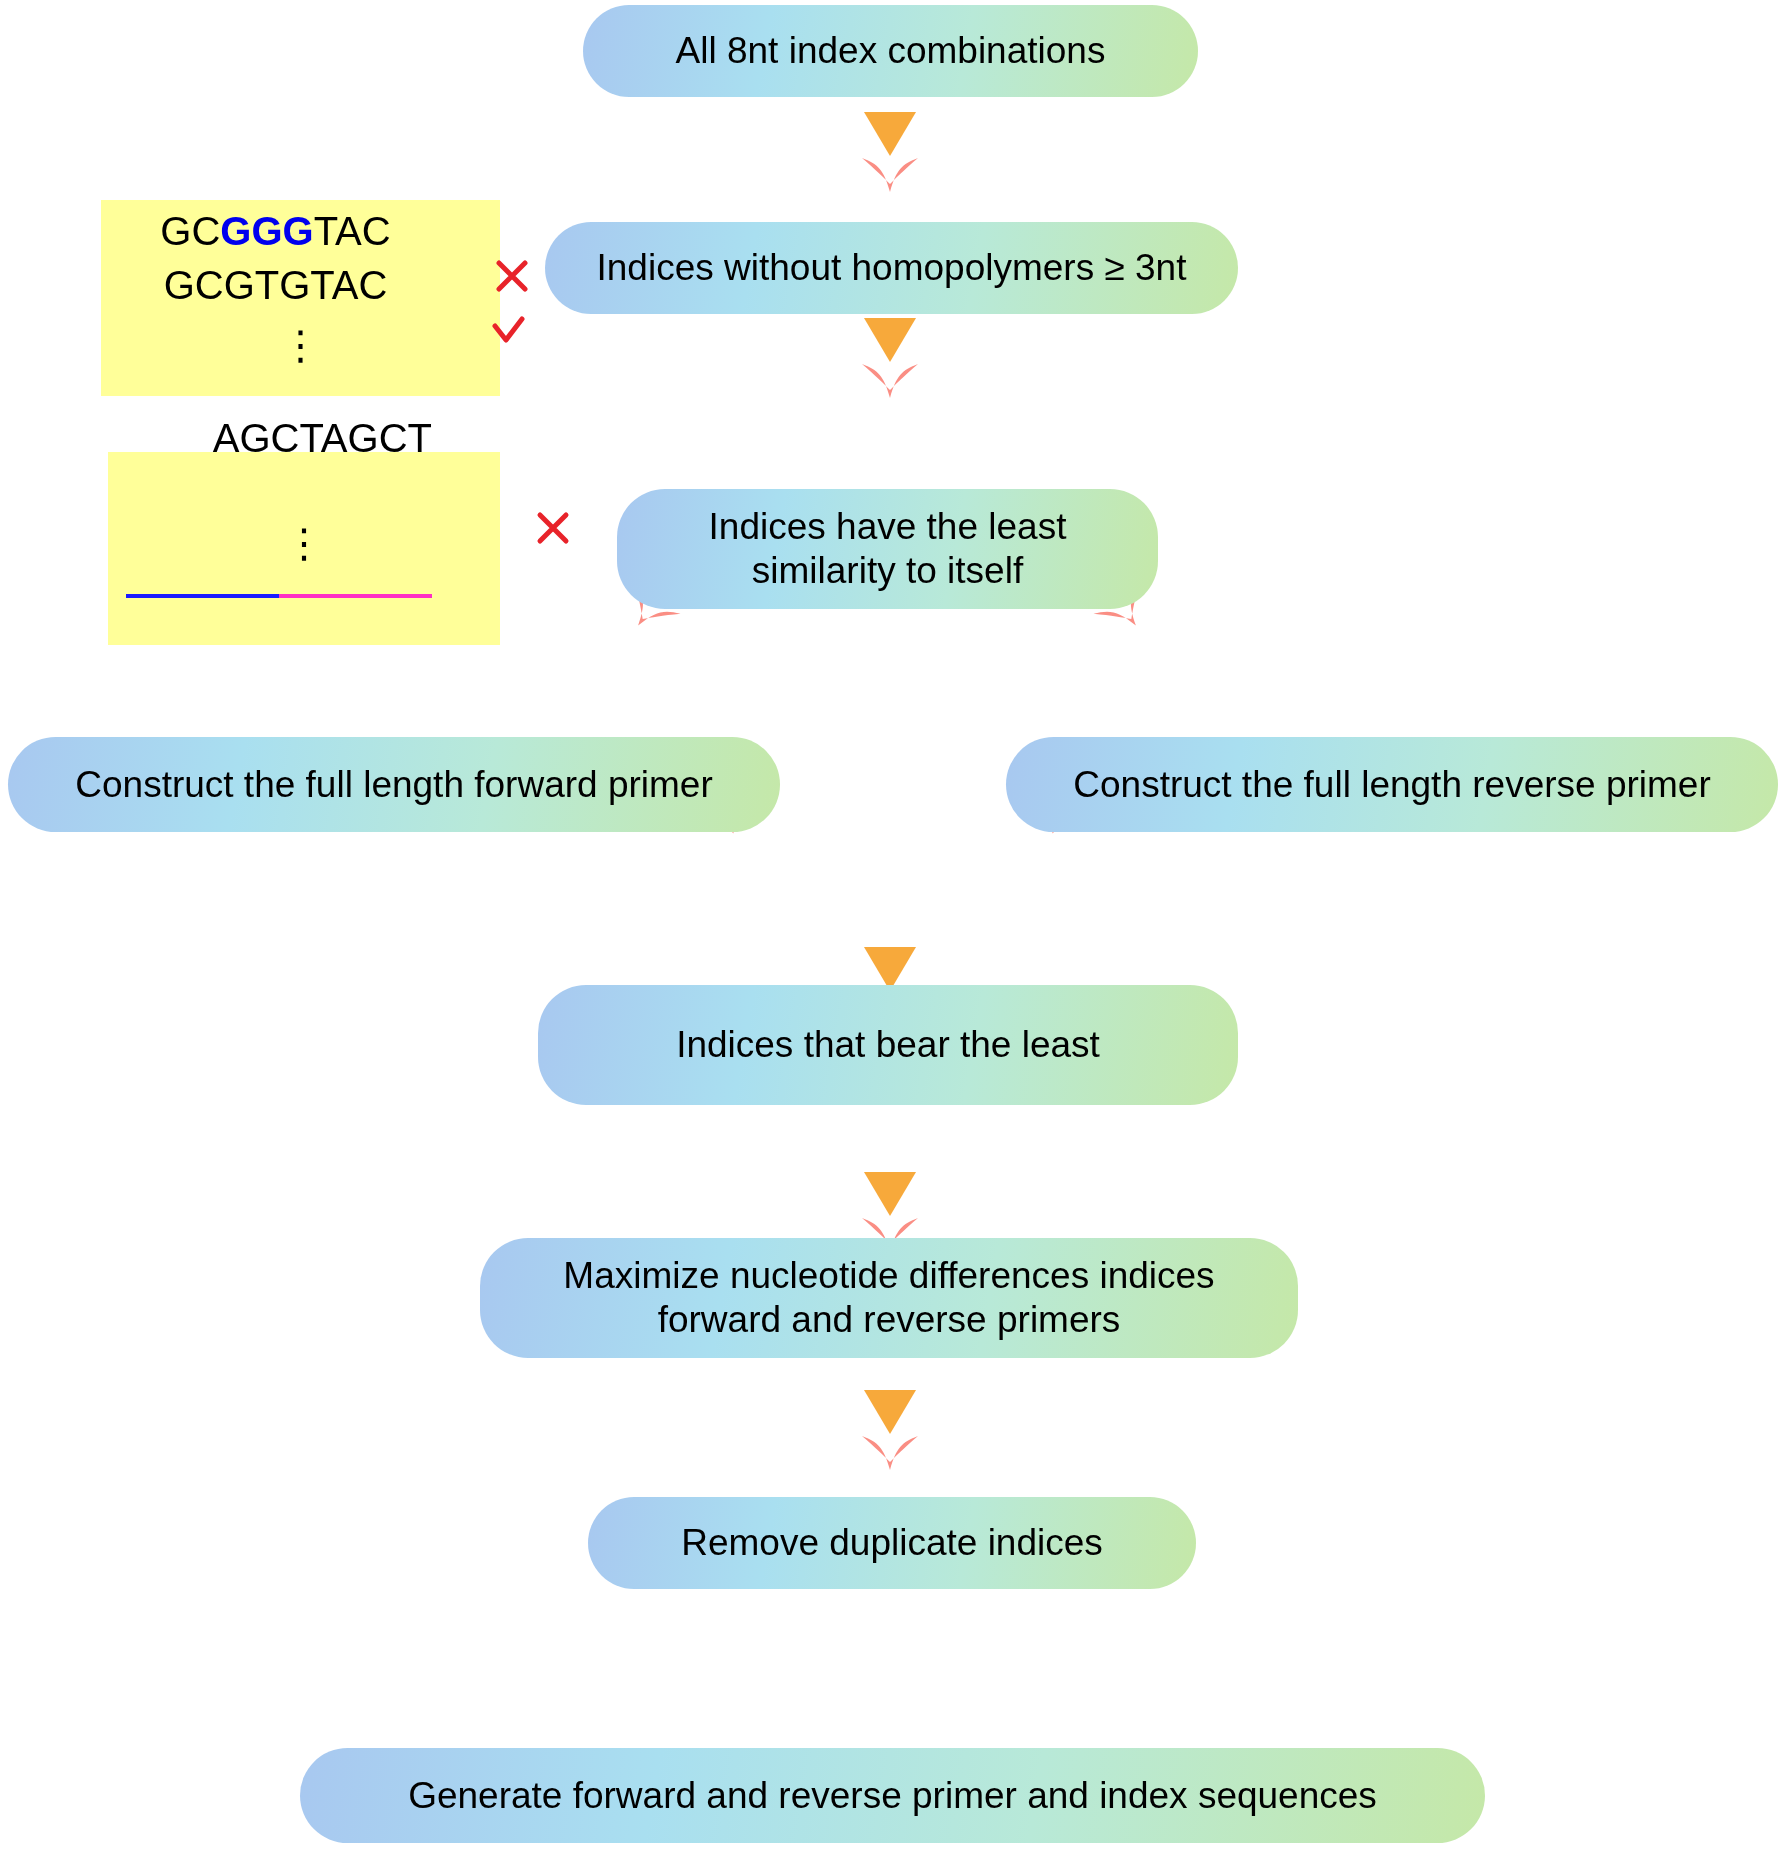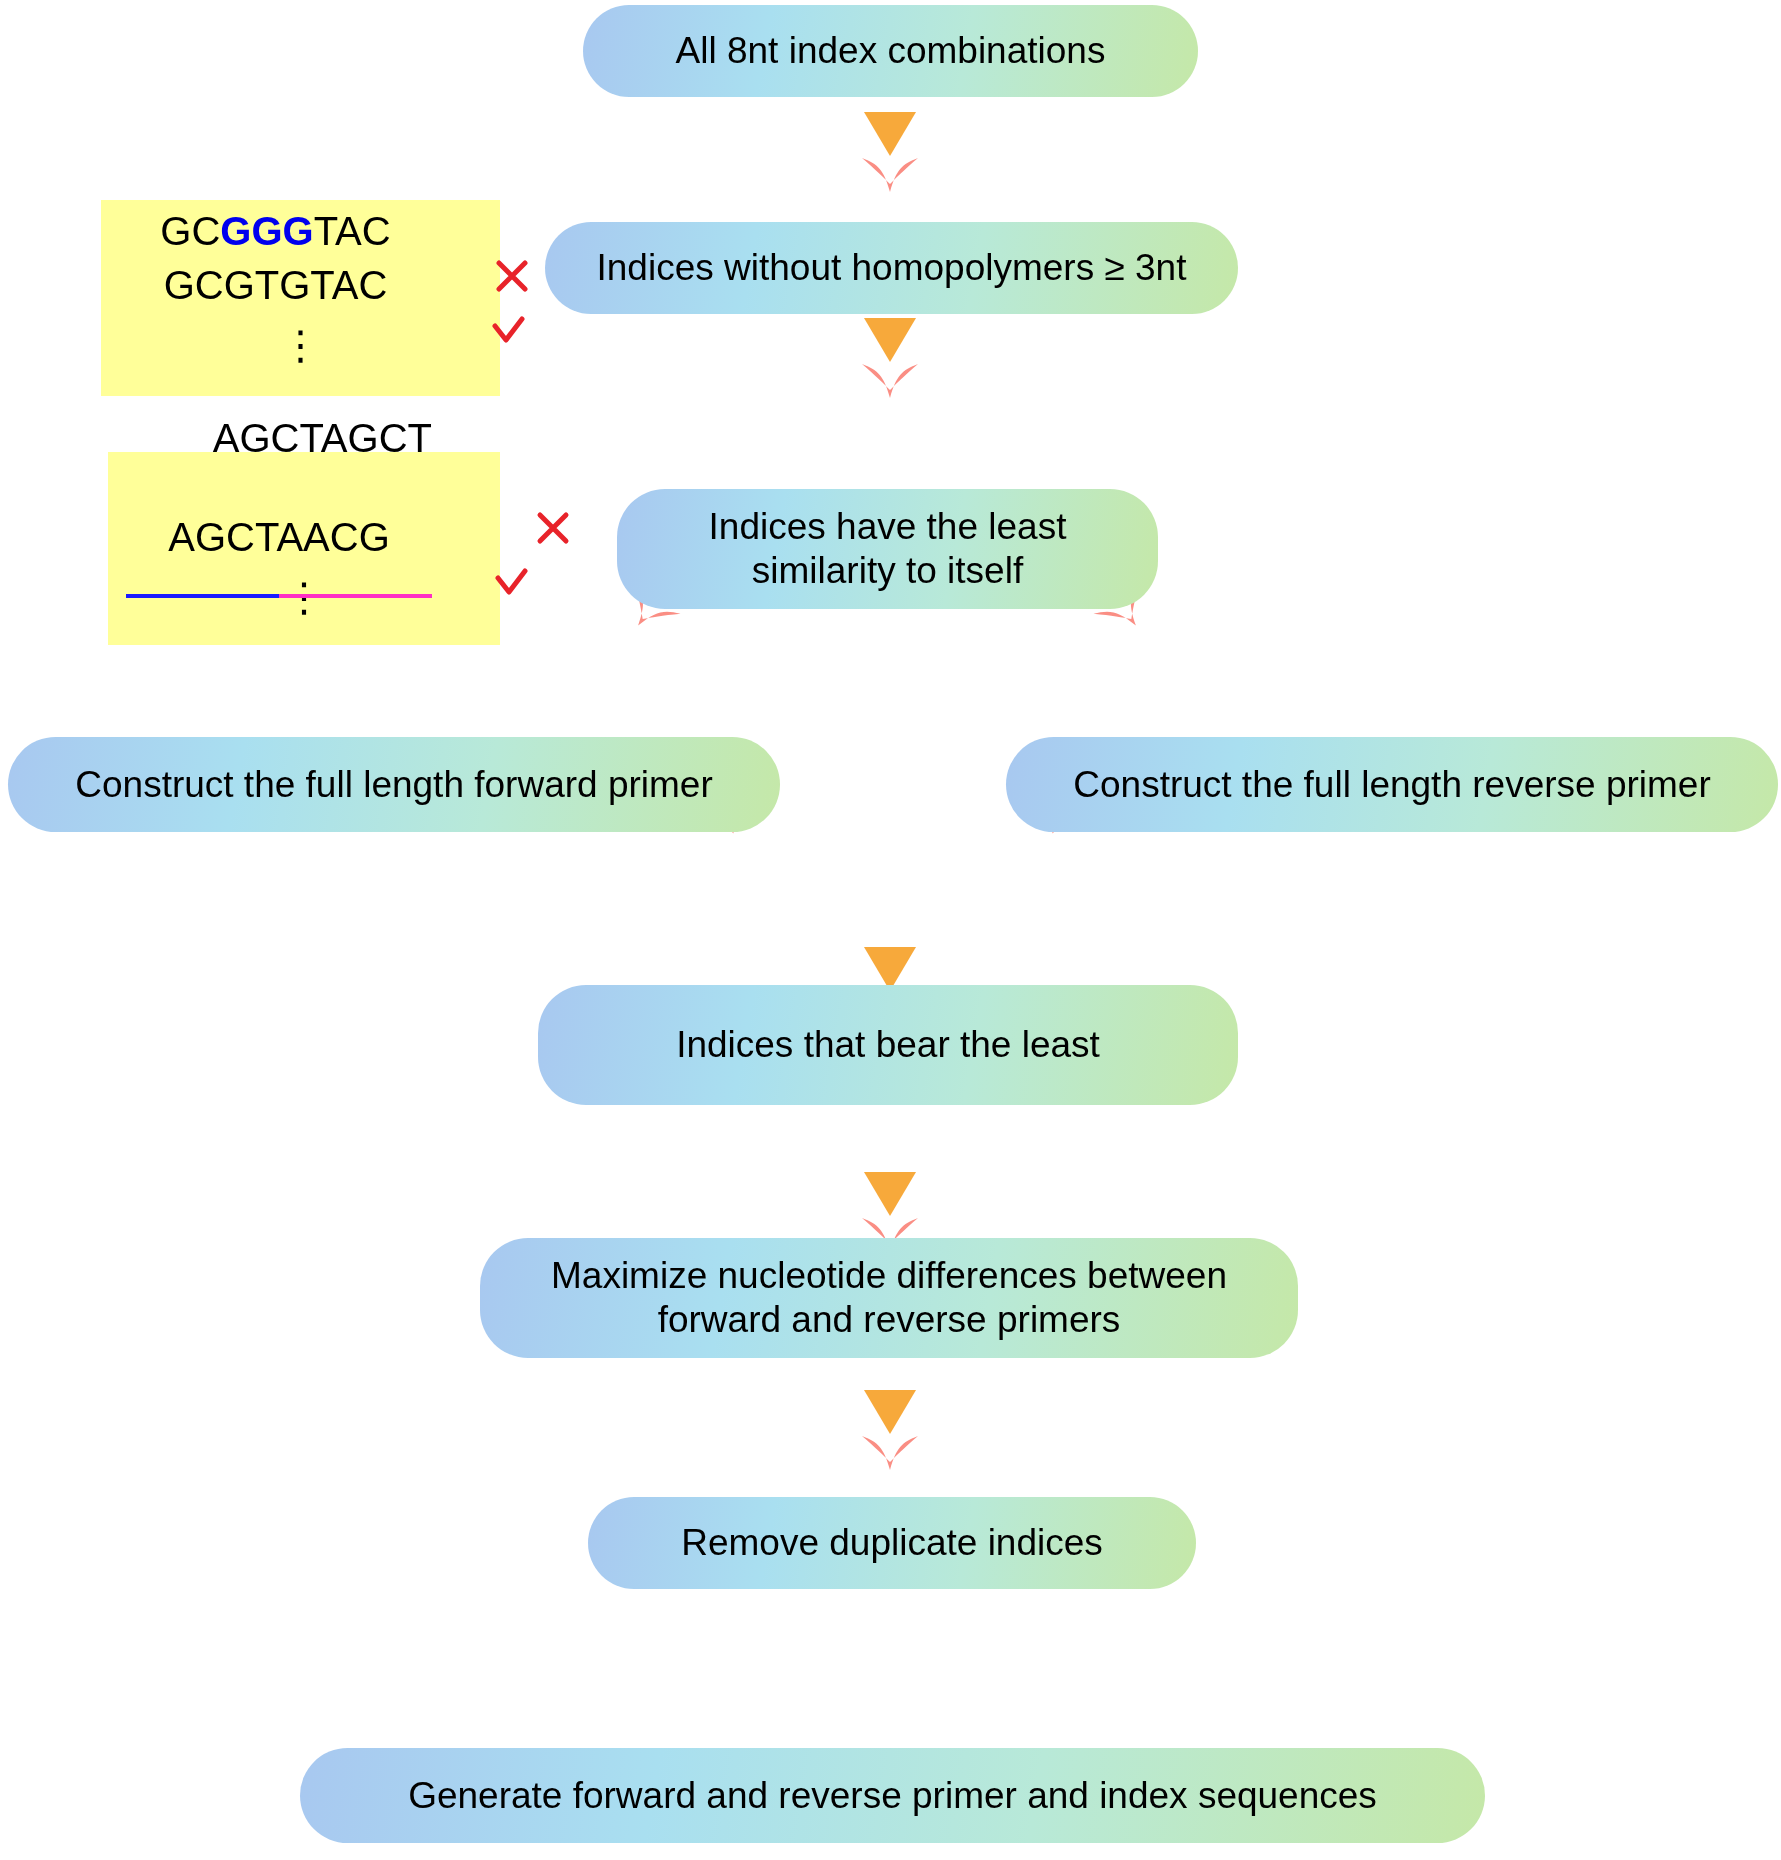--- a/index.html
+++ b/index.html
@@ -172,21 +172,21 @@
   </div>
 
   <div class="node" style="left:538px; top:985px; width:700px; height:120px;">
     <div>
       <span>Indices that bear the least</span>
     </div>
   </div>
 
   <div class="node" style="left:480px; top:1238px; width:818px; height:120px;">
     <div>
-      <span>Maximize nucleotide differences between</span>
+      <span>Maximize nucleotide differences indices</span>
       <span>forward and reverse primers</span>
     </div>
   </div>
 
   <div class="node" style="left:588px; top:1497px; width:608px; height:92px;">
     <span>Remove duplicate indices</span>
   </div>
 
   <div class="node" style="left:300px; top:1748px; width:1185px; height:95px;text-align:right;">
     <span>Generate forward and reverse primer and index sequences</span>
@@ -223,25 +223,17 @@
         <span class="under-blue"></span>
         <span class="under-pink"></span>
       </span>
       <span class="mark">
         <svg viewBox="0 0 36 36" width="36" height="36">
           <path d="M5 5 L31 31 M31 5 L5 31" stroke="#e8232a" stroke-width="5" stroke-linecap="round" fill="none"></path>
         </svg>
       </span>
     </div>
 
-    <div class="seq-line">
-      <span class="seq-text">AGCTAACG</span>
-      <span class="mark">
-        <svg viewBox="0 0 36 36" width="36" height="36">
-          <path d="M5 14 L16 28 L32 7" stroke="#e8232a" stroke-width="5" stroke-linecap="round" stroke-linejoin="round" fill="none"></path>
-        </svg>
-      </span>
-    </div>
 
     <div class="dots">⋮</div>
   </div>
 
 </div>
 
 </body></html>

